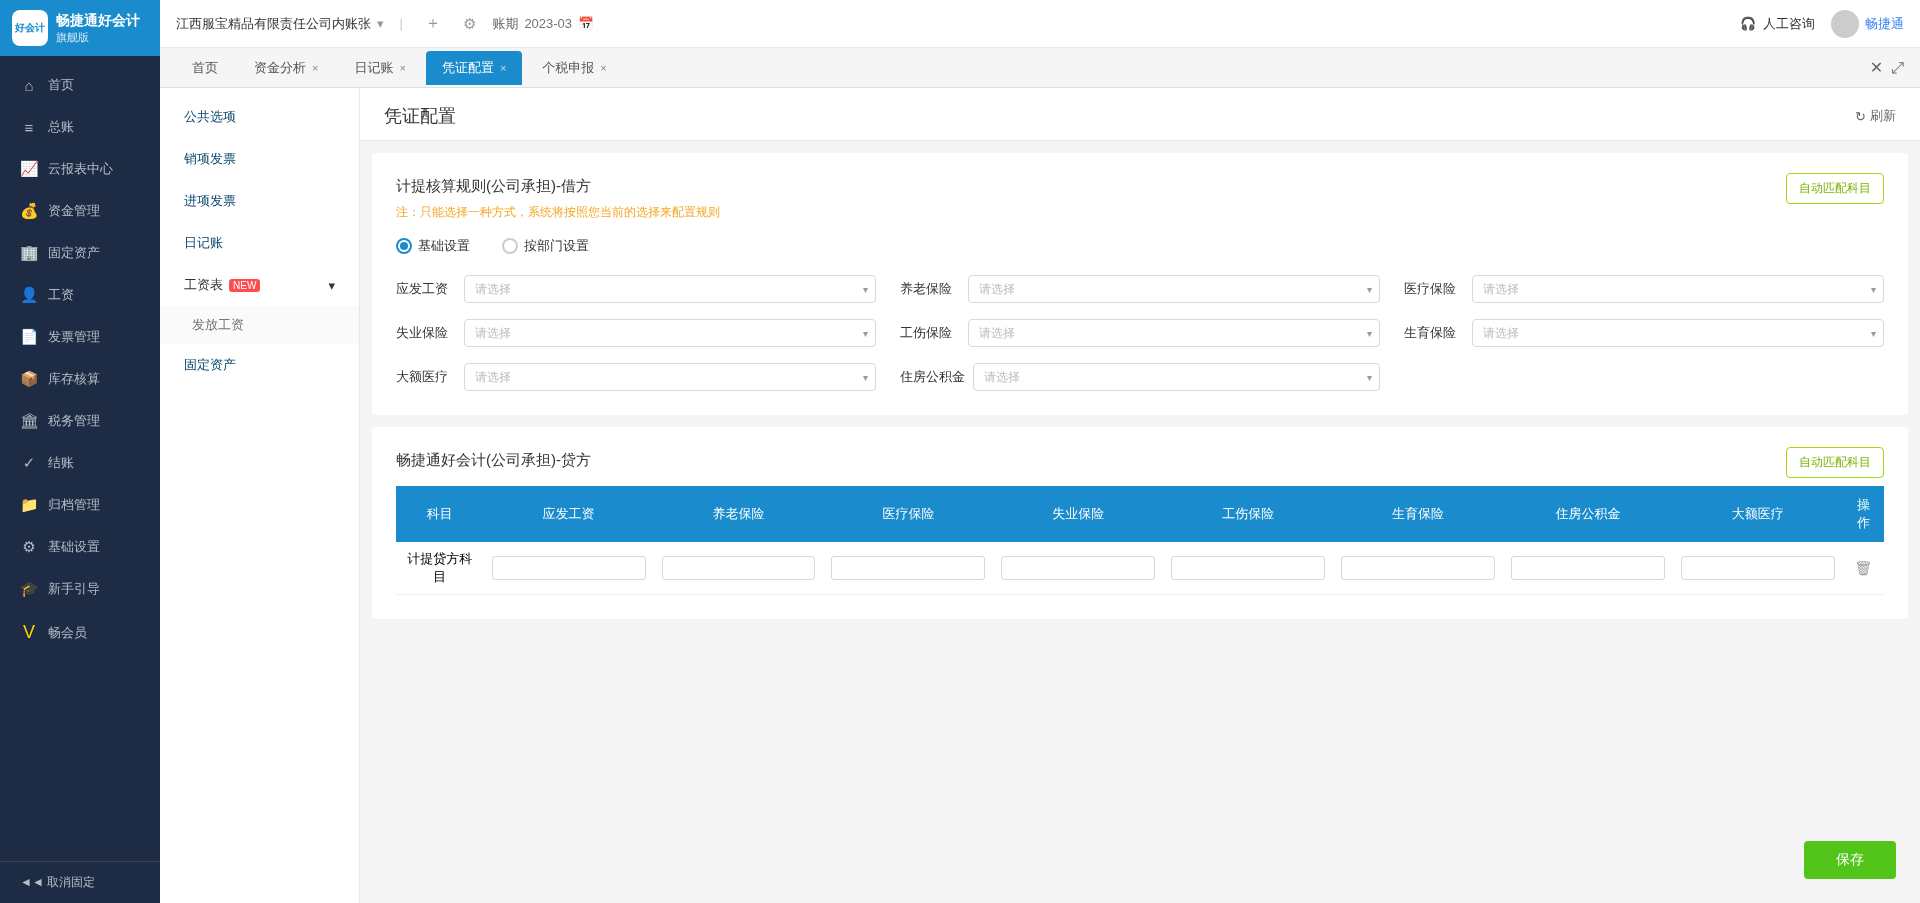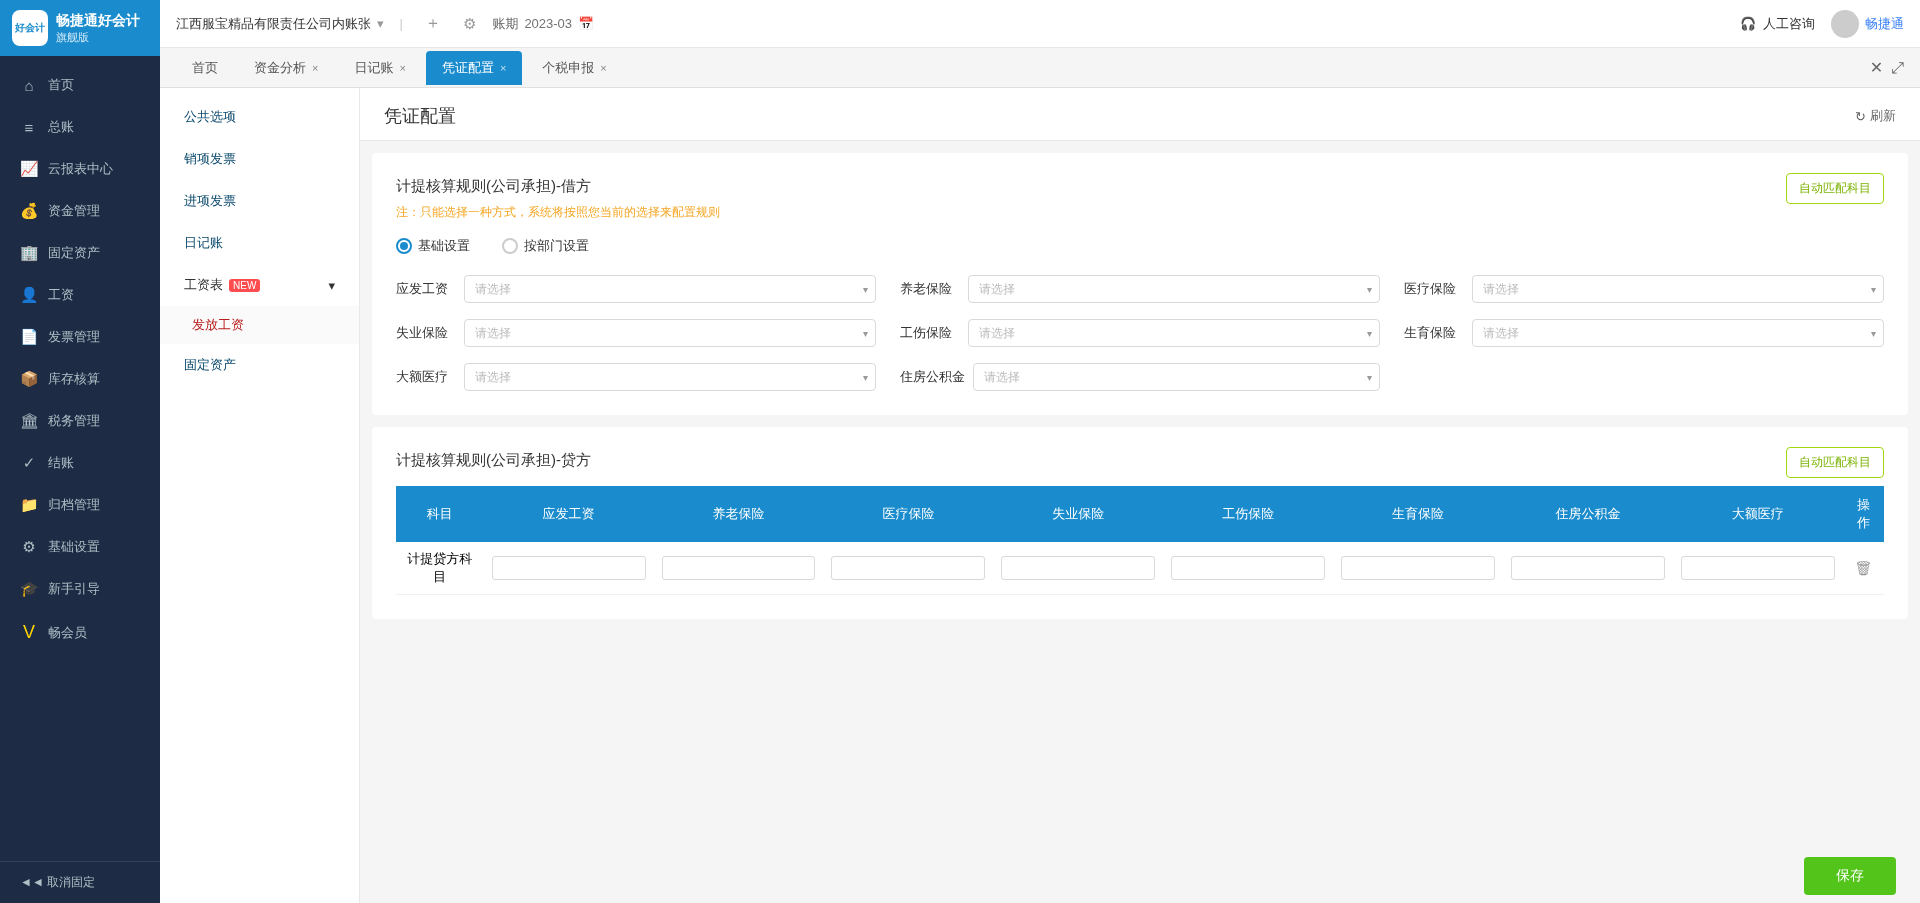--- a/index.html
+++ b/index.html
@@ -206,21 +206,21 @@
     .new-badge {
       background: #ff4d4f;
       color: white;
       font-size: 10px;
       padding: 1px 4px;
       border-radius: 3px;
     }
     .menu-sub-item {
       padding: 10px 32px;
       font-size: 13px;
-      color: #b91c1c;
+      color: #737373;
       cursor: pointer;
       background: #fafafa;
     }
     .menu-sub-item.active { background: #1a8ccd; color: white; }
 
     
     .page-content {
       flex: 1;
       overflow-y: auto;
       padding: 0;
@@ -399,21 +399,21 @@
       text-align: center;
     }
     .delete-icon {
       color: #999;
       cursor: pointer;
       font-size: 14px;
     }
 
     .save-btn {
       position: fixed;
-      bottom: 8px;
+      bottom: 24px;
       right: 24px;
       background: #52c41a;
       color: white;
       border: none;
       padding: 10px 32px;
       border-radius: 4px;
       font-size: 14px;
       cursor: pointer;
       font-family: inherit;
     }
@@ -681,21 +681,21 @@
                 <option value="">请选择</option>
               </select>
               <span class="select-arrow">▾</span>
             </div>
           </div>
         </div>
       </div>
 
       <div class="content-section section-relative" style="margin-top:0;">
         <button class="auto-match-btn">自动匹配科目</button>
-        <div class="section-title" style="margin-bottom:16px;">计提核算规则(公司承担)-贷方</div>
+        <div class="section-title" style="margin-bottom:16px;">畅捷通好会计(公司承担)-贷方</div>
 
         <table class="credit-table">
           <thead>
             <tr>
               <th>科目</th>
               <th>应发工资</th>
               <th>养老保险</th>
               <th>医疗保险</th>
               <th>失业保险</th>
               <th>工伤保险</th>

